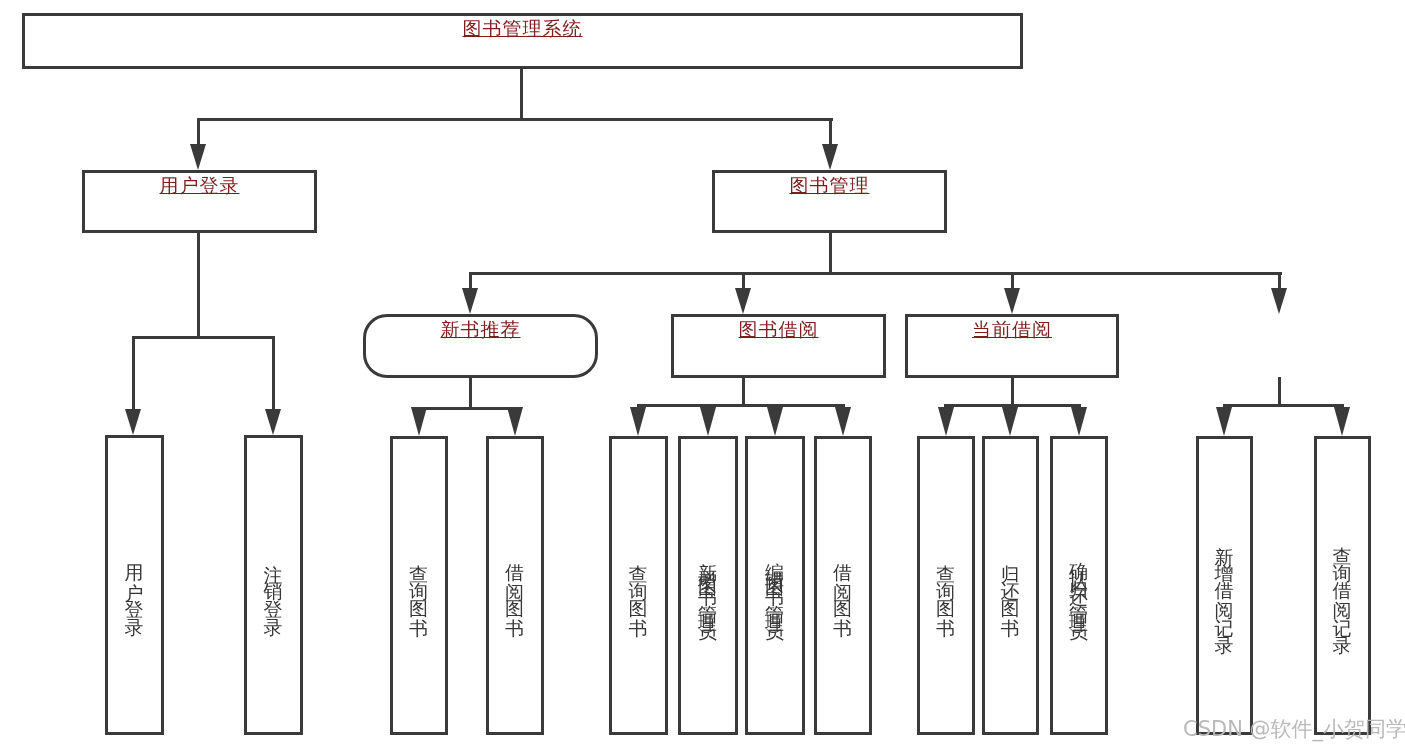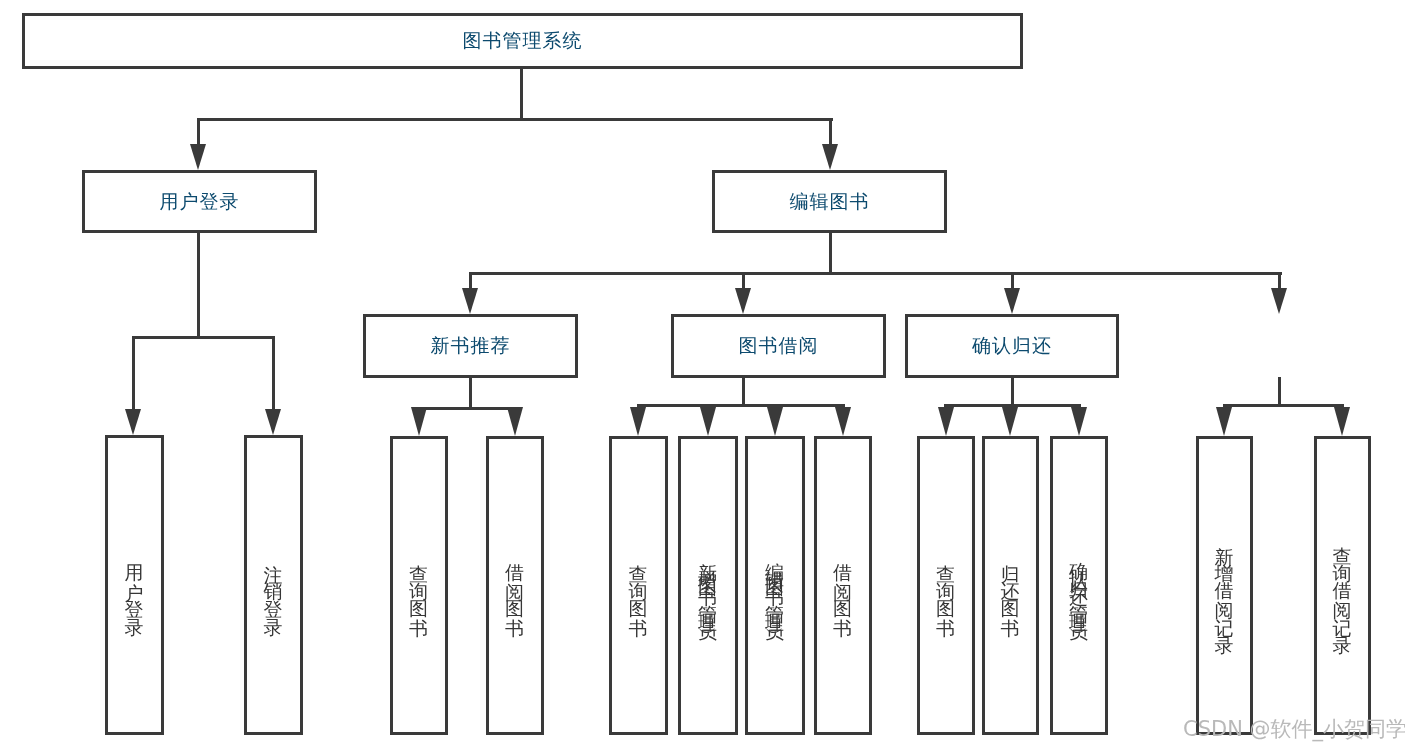--- a/index.html
+++ b/index.html
@@ -10,24 +10,25 @@
     background:#ffffff;
     overflow:hidden;
     font-family:"DejaVu Sans","Liberation Sans",sans-serif;
     color:#333333;
   }
   
   .hbox{
     position:absolute;
     background:#ffffff;
     border:3px solid #3a3a3a;
-    display:flex;align-items:center;justify-content:center;
+    display:flex;align-items:flex-start;justify-content:center;
     font-size:19px;
     letter-spacing:1px;
-    color:#0c4a6e;
+    color:#7f1d1d;
+    text-decoration:underline;
   }
   .vbox{
     position:absolute;
     background:#ffffff;
     border:3px solid #3a3a3a;
     display:flex;align-items:center;justify-content:center;
     overflow:hidden;
   }
   .vtext{
     writing-mode:vertical-rl;
@@ -113,31 +114,31 @@
   <div class="arr tall" style="left:1334px;top:407px;"></div>
 
   <div class="hbox" style="left:22px;top:13px;width:1001px;height:56px;">
     <span>图书管理系统</span>
   </div>
 
   <div class="hbox" style="left:82px;top:170px;width:235px;height:63px;">
     <span>用户登录</span>
   </div>
   <div class="hbox" style="left:712px;top:170px;width:235px;height:63px;">
-    <span>编辑图书</span>
+    <span>图书管理</span>
   </div>
 
-  <div class="hbox" style="left:363px;top:314px;width:215px;height:64px;">
+  <div class="hbox" style="left:363px;top:314px;width:235px;height:64px;border-radius:24px;">
     <span>新书推荐</span>
   </div>
   <div class="hbox" style="left:636px;top:314px;width:215px;height:64px;margin-left:35px;">
     <span>图书借阅</span>
   </div>
   <div class="hbox" style="left:905px;top:314px;width:214px;height:64px;">
-    <span>确认归还</span>
+    <span>当前借阅</span>
   </div>
 
   <div class="vbox" style="left:105px;top:435px;width:59px;height:300px;">
     <span class="vtext">用户登录</span>
   </div>
   <div class="vbox" style="left:244px;top:435px;width:59px;height:300px;">
     <span class="vtext">注销登录</span>
   </div>
 
   <div class="vbox" style="left:390px;top:436px;width:58px;height:299px;">

